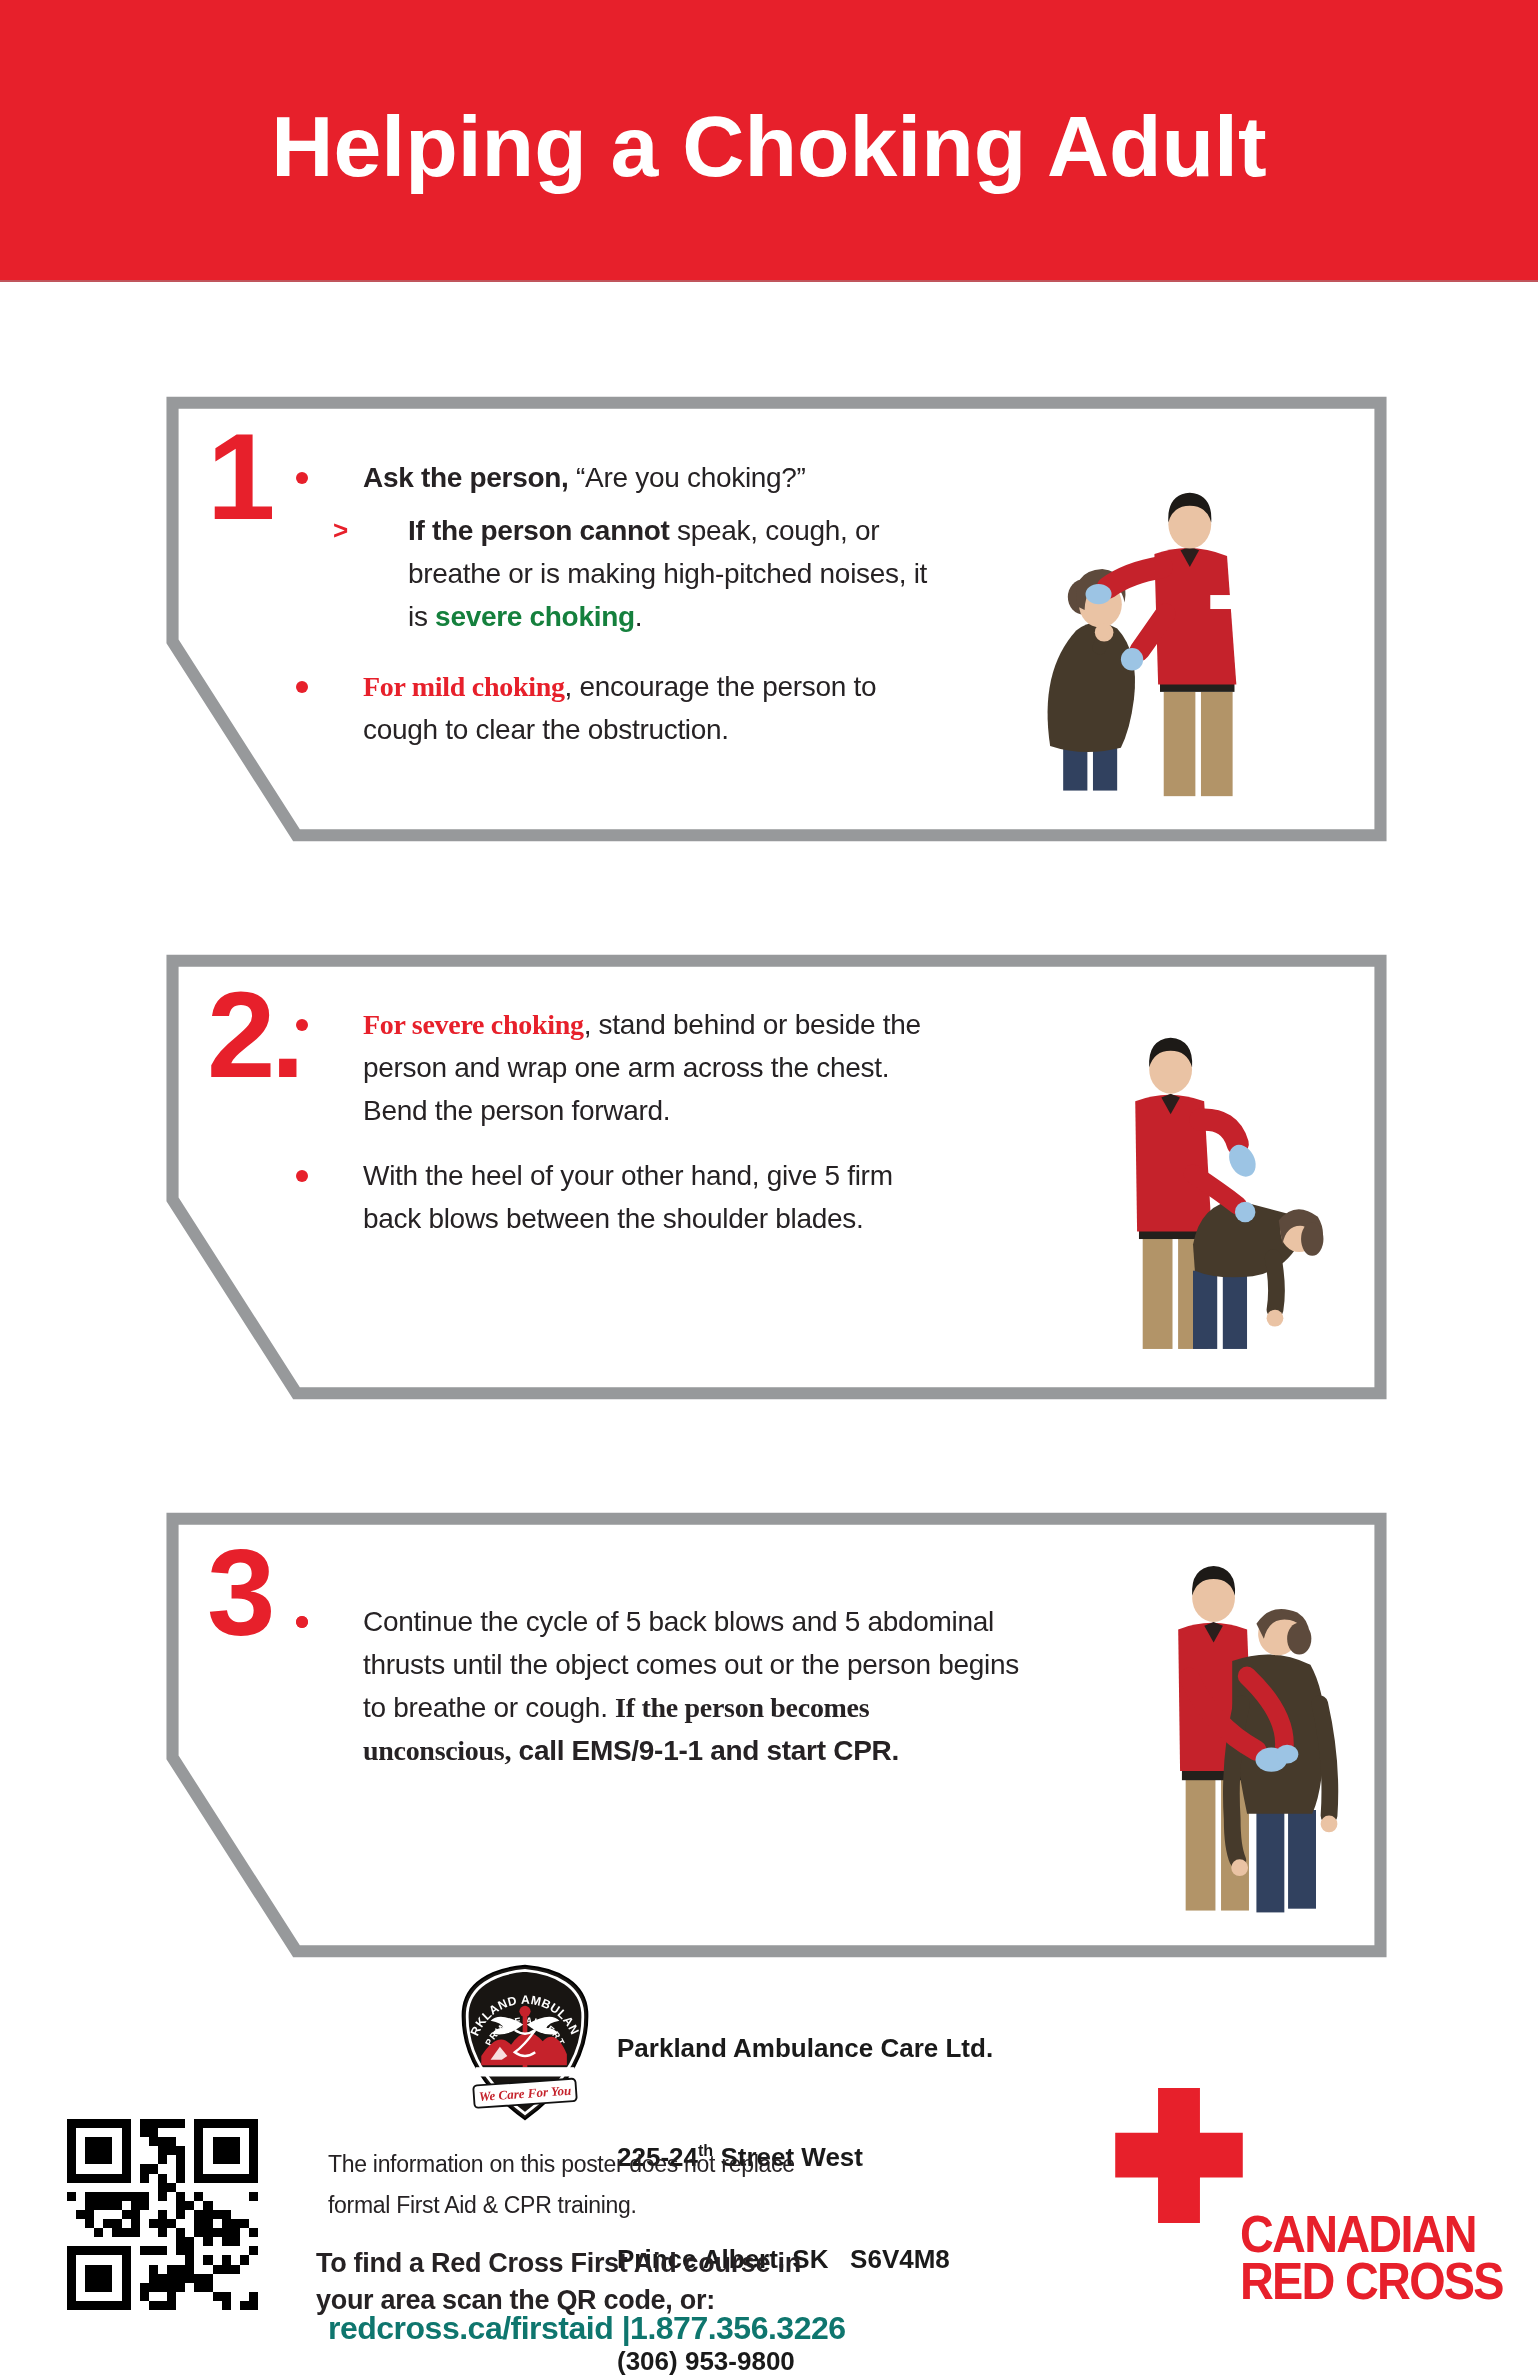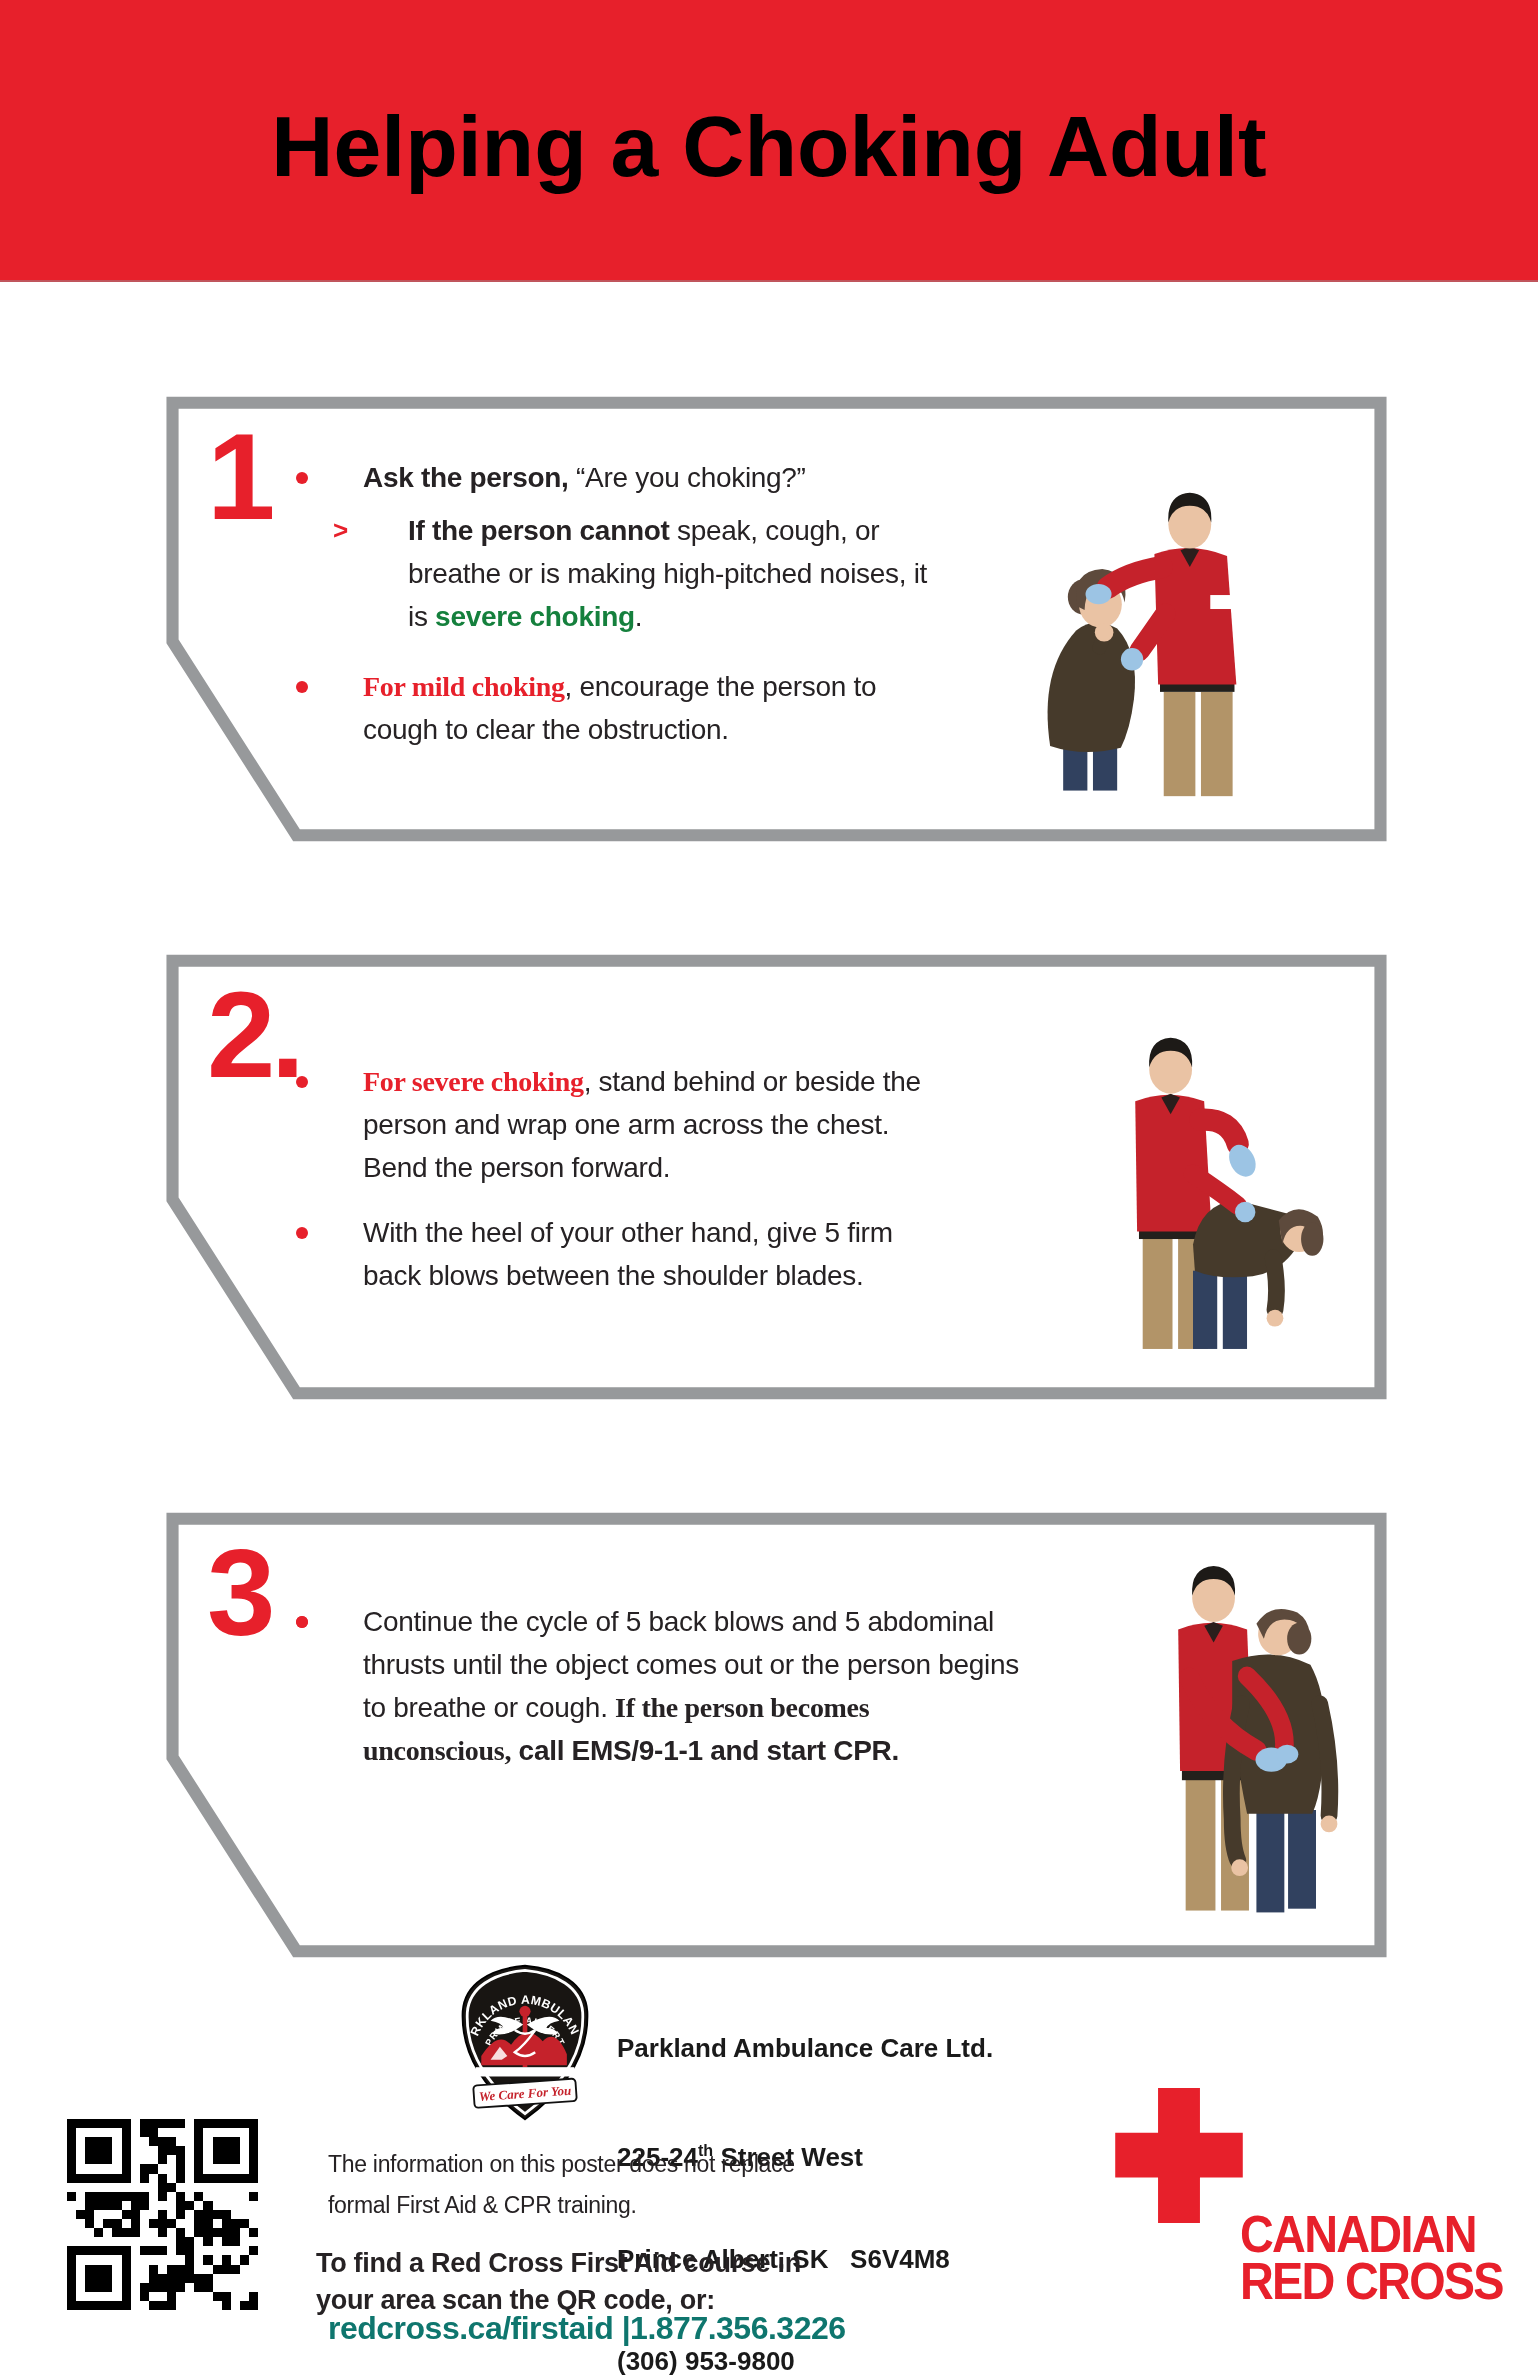--- a/index.html
+++ b/index.html
@@ -7,21 +7,21 @@
     width:1538px;height:2377px;position:relative;background:#ffffff;overflow:hidden;
     font-family:"Liberation Sans","DejaVu Sans",sans-serif;color:#262224;
   }
   
   .header{
     position:absolute;left:0;top:0;width:1538px;height:280px;background:#E7202B;
     display:flex;align-items:center;justify-content:center;
     border-bottom:2.8px solid #c0555c;
   }
   .header h1{
-    margin:0;margin-top:13px;font-size:86px;font-weight:bold;color:#000000;letter-spacing:0px;
+    margin:0;margin-top:13px;font-size:86px;font-weight:bold;color:#ffffff;letter-spacing:0px;
   }
   
   .step{position:absolute;left:166px;width:1221px;height:446px;}
   .frame{position:absolute;left:0;top:0;}
   .num{
     position:absolute;left:41px;top:18.6px;font-size:123px;line-height:1;font-weight:bold;
     color:#E7202B;letter-spacing:-4.7px;
   }
   .content{position:absolute;left:197px;top:8px;width:708px;}
   .para{position:relative;font-size:28px;line-height:43px;letter-spacing:-0.3px;margin:0;}
@@ -34,21 +34,21 @@
   }
   .b{font-weight:bold;}
   .rb{font-weight:bold;color:#15803d;}
   .rsb{font-weight:bold;color:#E7202B;font-family:"Liberation Serif","DejaVu Serif",serif;}
   .sb{font-weight:bold;font-family:"Liberation Serif","DejaVu Serif",serif;}
   .sup{vertical-align:super;font-size:0.62em;}
   #s1{top:396px;} #s2{top:954px;} #s3{top:1512px;}
   #s1 .p1{margin-top:52px;width:606px;}
   #s1 .sub{margin-top:10.3px;margin-left:45px;width:522px;}
   #s1 .p2{margin-top:27px;width:569px;}
-  #s2 .p1{margin-top:98px;width:573px;}
+  #s2 .p1{margin-top:41px;width:573px;}
   #s2 .p2{margin-top:22.4px;width:559px;}
   #s3 .p1{margin-top:80px;width:648px;}
   #s3 .p2{margin-top:30px;width:657px;}
   .photo{position:absolute;}
   #s1 .photo{left:832px;top:61px;}
   #s2 .photo{left:887px;top:54px;}
   #s3 .photo{left:934px;top:26px;}
   
   .badge{position:absolute;left:453px;top:1963px;}
   .addr{

